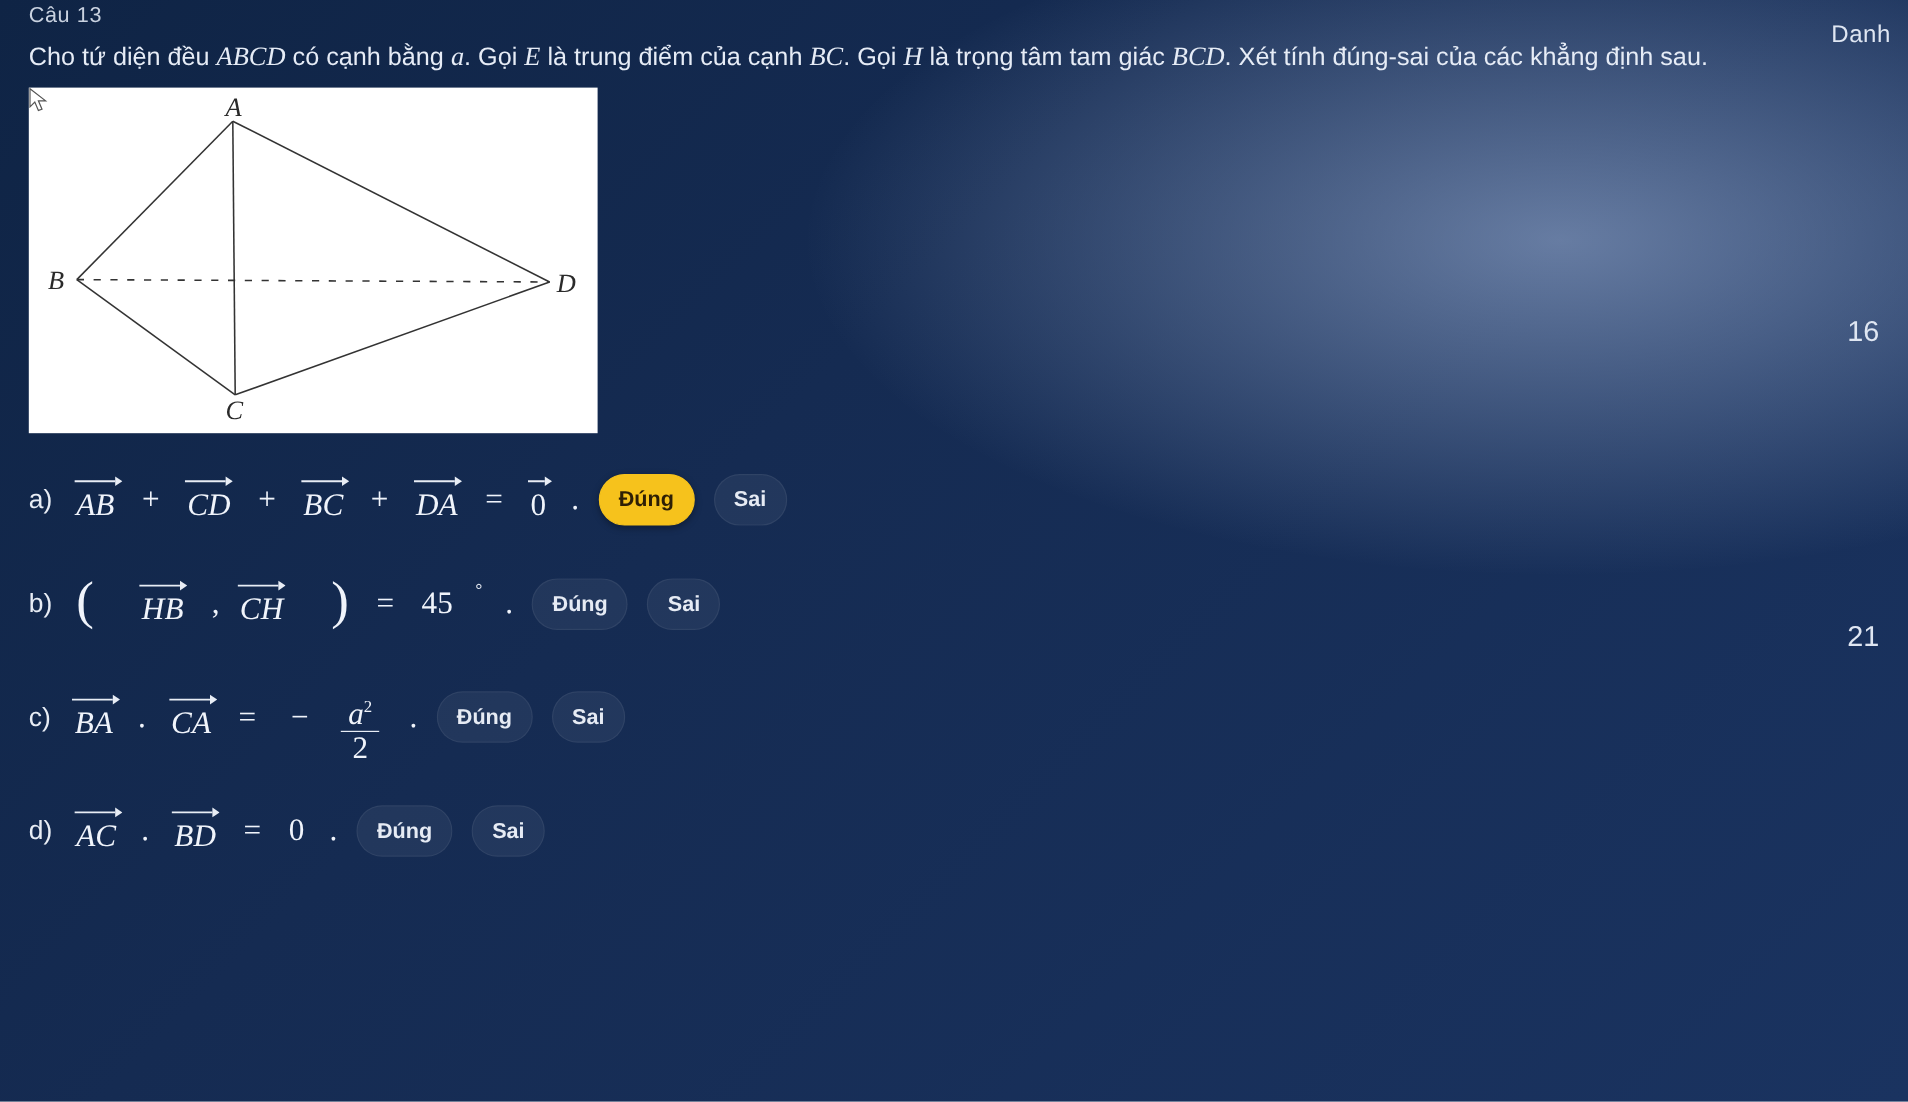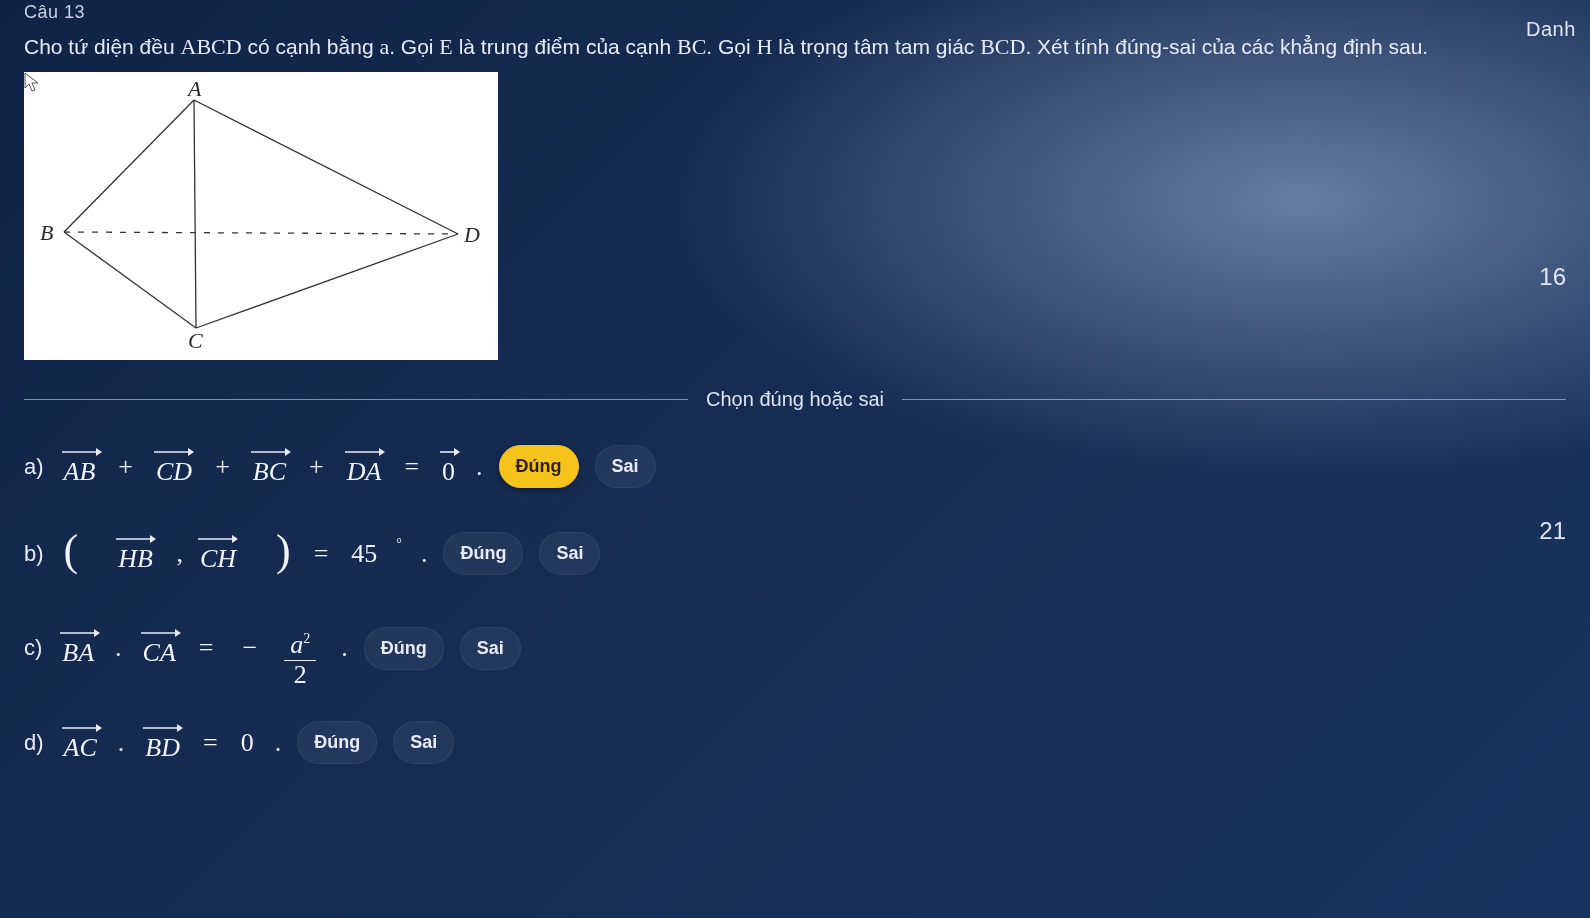--- a/index.html
+++ b/index.html
@@ -17,21 +17,21 @@
   .container { padding: 0 24px 0 24px; }
 
   .q-header { color: #c9d2e0; font-size: 18px; letter-spacing: 0.5px; margin-top: 2px; }
 
   .q-text {
     font-size: 21px;
     line-height: 1.6;
     margin-top: 6px;
     color: #e6ecf6;
   }
-  .mii { font-family: "Times New Roman", Times, serif; font-size: 22px; margin-top: 48px; }
+  .mii { font-style: italic; font-family: "Times New Roman", Times, serif; font-size: 22px; margin-top: 48px; }
 
   
   .figure {
     background: #ffffff;
     width: 474px;
     height: 288px;
     margin-top: 8px;
     position: relative;
     color: #000;
   }
@@ -167,25 +167,20 @@
     </svg>
     <span class="flabel" style="left:164px; top:4px;">A</span>
     <span class="flabel" style="left:16px;  top:148px;">B</span>
     <span class="flabel" style="left:164px; top:256px;">C</span>
     <span class="flabel" style="left:440px; top:150px;">D</span>
     <svg class="cursor" viewBox="0 0 16 22">
       <path d="M1 1 L1 16 L5 12 L8 19 L11 18 L8 11 L14 11 Z" fill="#fff" stroke="#555" stroke-width="1"></path>
     </svg>
   </div>
 
-  <div class="divider-row">
-    <div class="hr"></div>
-    <div class="divider-label">Chọn đúng hoặc sai</div>
-    <div class="hr"></div>
-  </div>
 
   <div class="options">
 
     <div class="opt-row">
       <span class="opt-label">a)</span>
       <span class="formula">
         <span class="vec"><svg class="arrow-over" viewBox="0 0 40 14" preserveAspectRatio="none">
               <line x1="0" y1="9" x2="34" y2="9" stroke="#e8edf5" stroke-width="1.6"></line>
               <path d="M34 5 L40 9 L34 13 Z" fill="#e8edf5"></path>
             </svg><span>AB</span></span>

